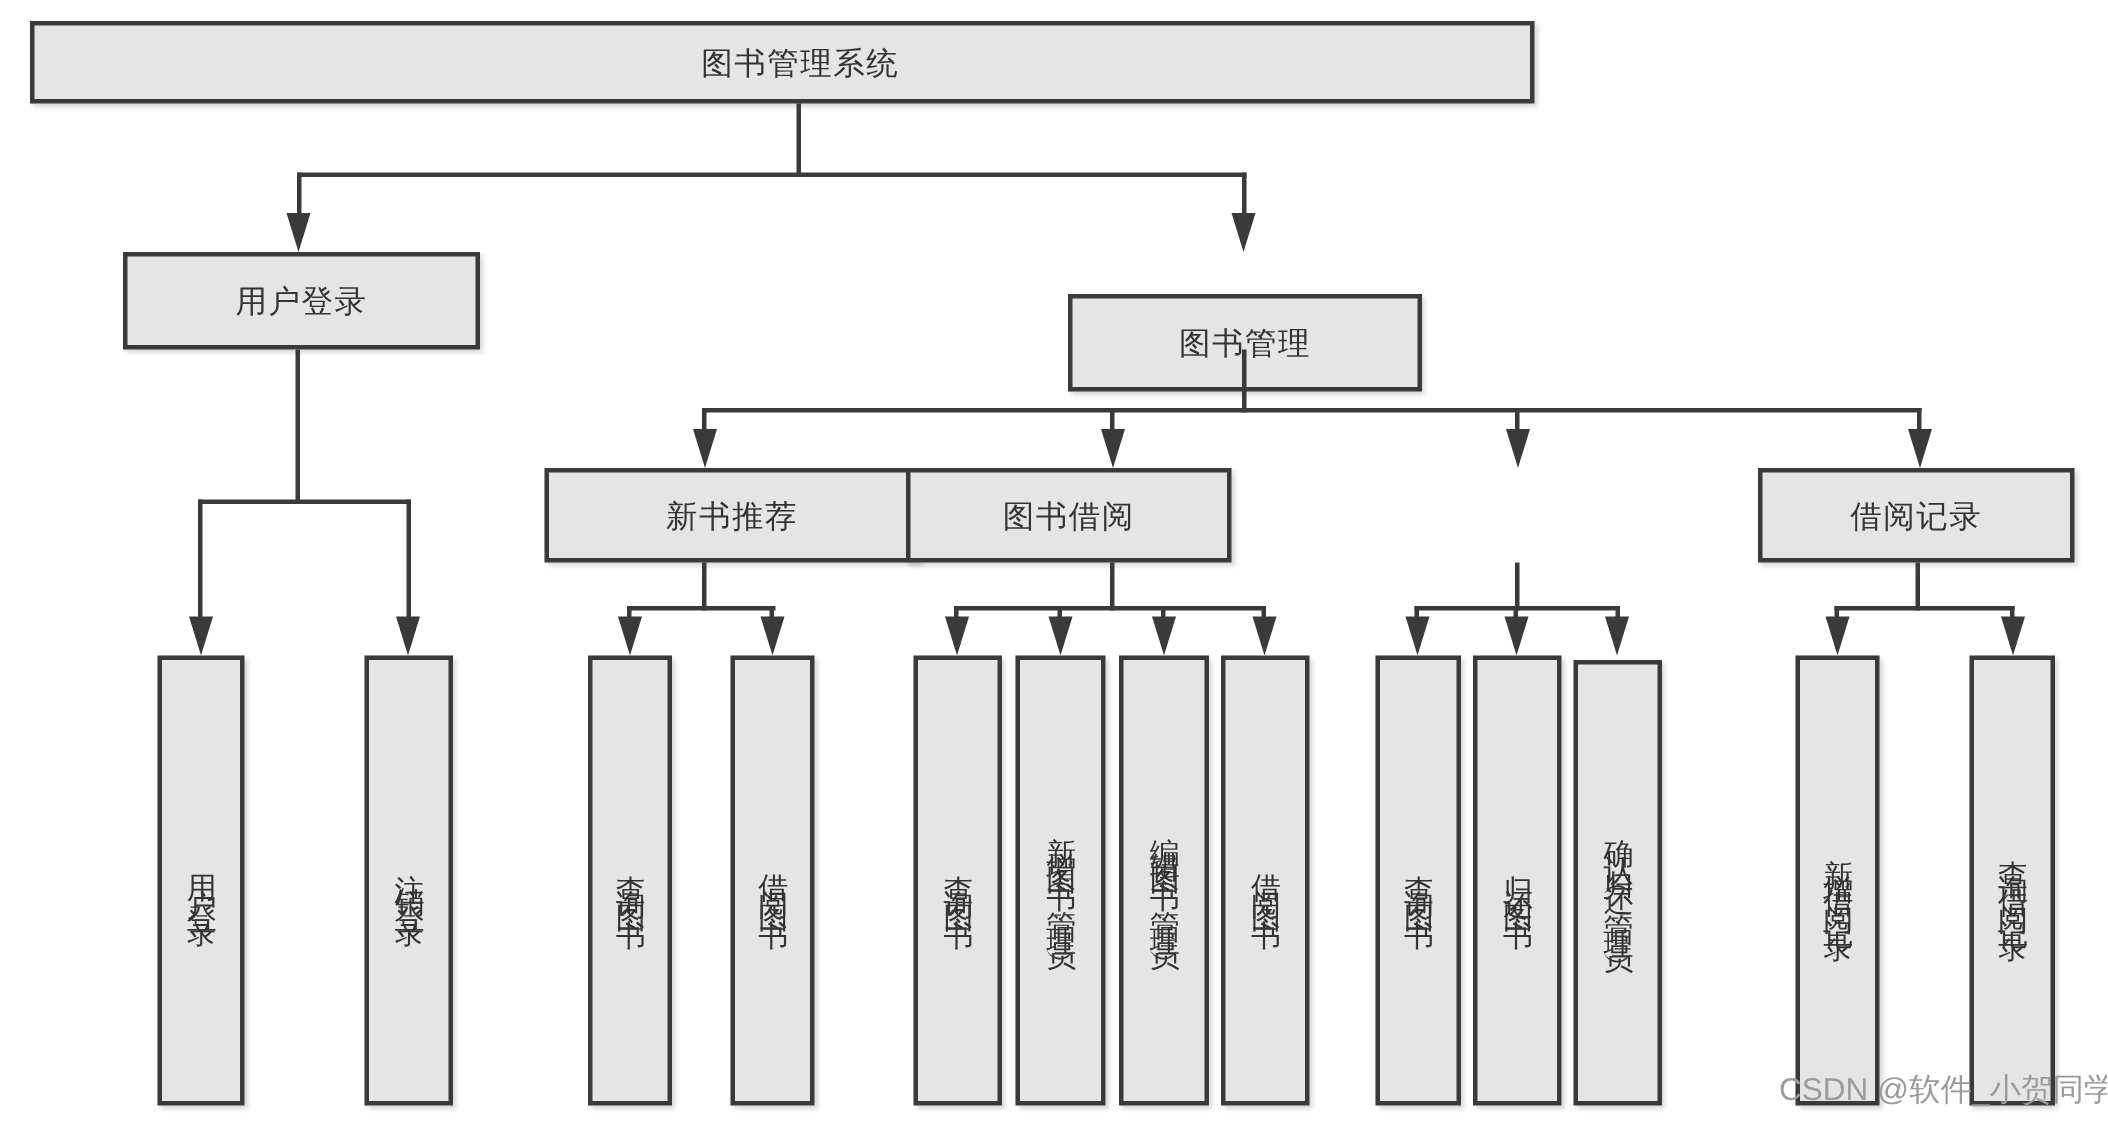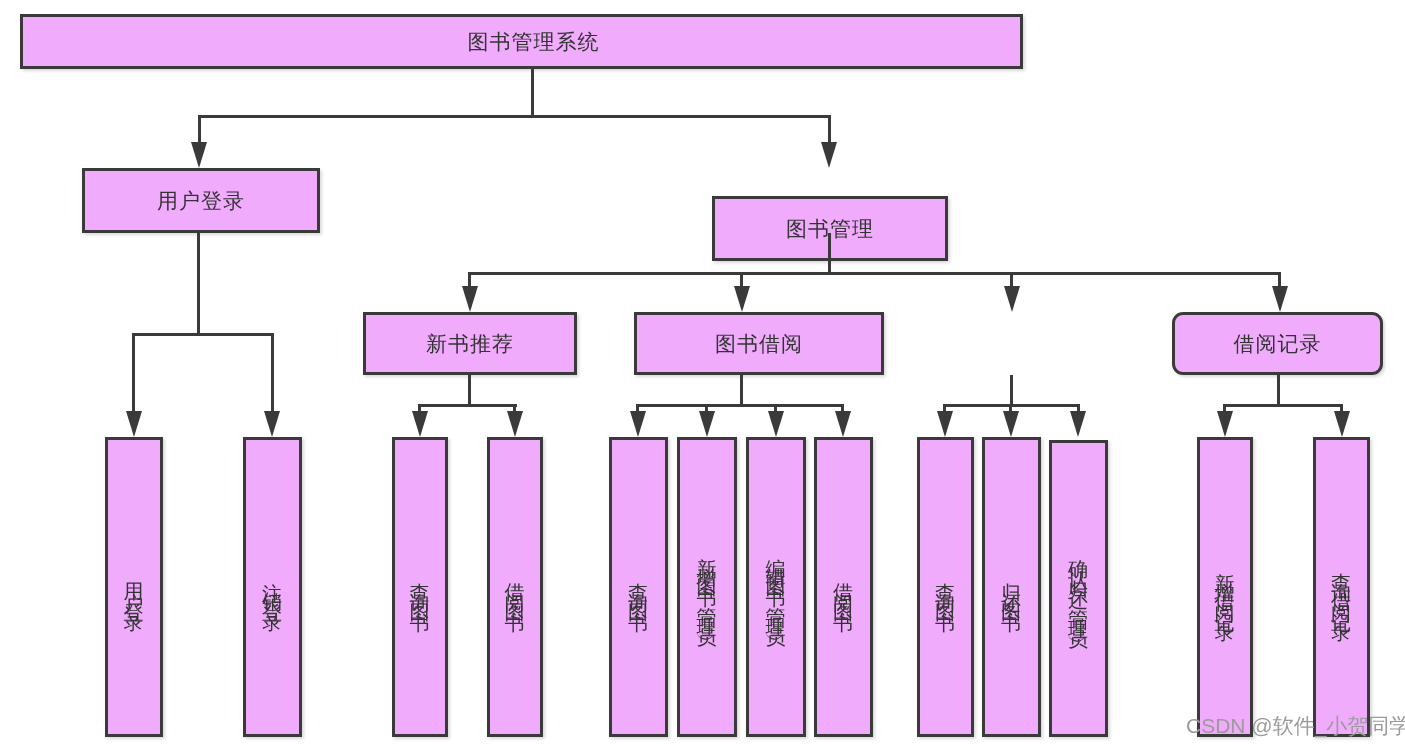--- a/index.html
+++ b/index.html
@@ -13,21 +13,21 @@
     height: 747px;
     background: #ffffff;
     font-family: "Liberation Sans", sans-serif;
     color: #333333;
     overflow: hidden;
   }
   .box {
     position: absolute;
     box-sizing: border-box;
     border: 3px solid #3a3a3a;
-    background: #f0abfc;
+    background: #e5e5e5;
     display: flex;
     align-items: center;
     justify-content: center;
     box-shadow: 2px 2px 3px rgba(0,0,0,0.15);
   }
   .hlabel {
     font-size: 21px;
     letter-spacing: 1px;
     white-space: nowrap;
   }
@@ -105,27 +105,27 @@
   <div class="hline" style="left:468px; top:272px; width:813px;"></div>
   <div class="vline" style="left:468px; top:272px; height:16px;"></div>
   <div class="arrow" style="left:462px; top:286px;"></div>
   <div class="vline" style="left:740px; top:272px; height:16px;"></div>
   <div class="arrow" style="left:734px; top:286px;"></div>
   <div class="vline" style="left:1010px; top:272px; height:16px;"></div>
   <div class="arrow" style="left:1004px; top:286px;"></div>
   <div class="vline" style="left:1278px; top:272px; height:16px;"></div>
   <div class="arrow" style="left:1272px; top:286px;"></div>
 
-  <div class="box" style="left:363px; top:312px; width:214px; height:63px;">
+  <div class="box" style="left:363px; top:312px; width:250px; height:63px;">
     <span class="hlabel">新书推荐</span>
   </div>
-  <div class="box" style="left:634px; top:312px; width:250px; height:63px;">
+  <div class="box" style="left:604px; top:312px; width:217px; height:63px;">
     <span class="hlabel">图书借阅</span>
   </div>
-  <div class="box" style="left:1172px; top:312px; width:211px; height:63px;border-radius:11px;">
+  <div class="box" style="left:1172px; top:312px; width:211px; height:63px;">
     <span class="hlabel">借阅记录</span>
   </div>
 
   <div class="vline" style="left:468px; top:375px; height:32px;"></div>
   <div class="hline" style="left:418px; top:404px; width:99px;"></div>
   <div class="vline" style="left:418px; top:404px; height:10px;"></div>
   <div class="arrow" style="left:412px; top:411px;"></div>
   <div class="vline" style="left:513px; top:404px; height:10px;"></div>
   <div class="arrow" style="left:507px; top:411px;"></div>
 

